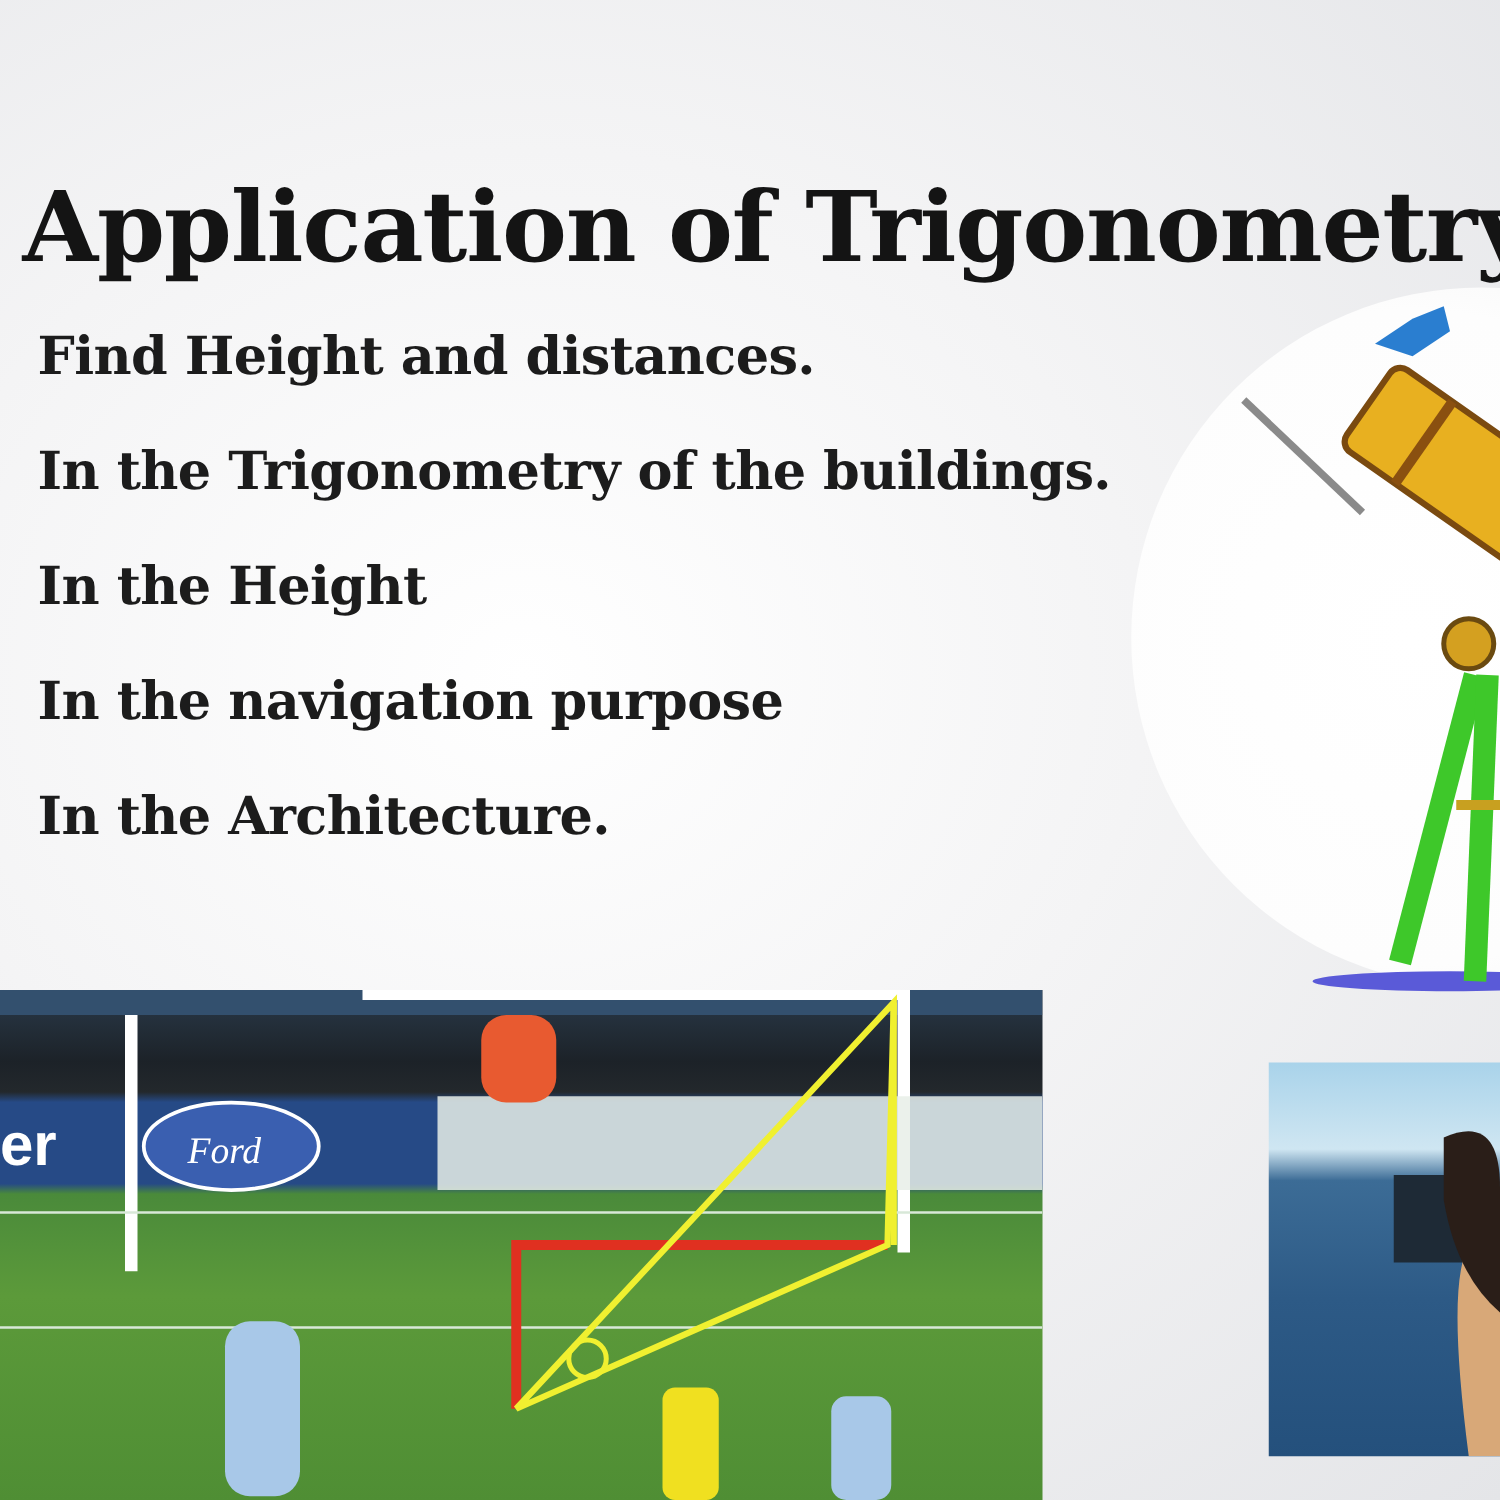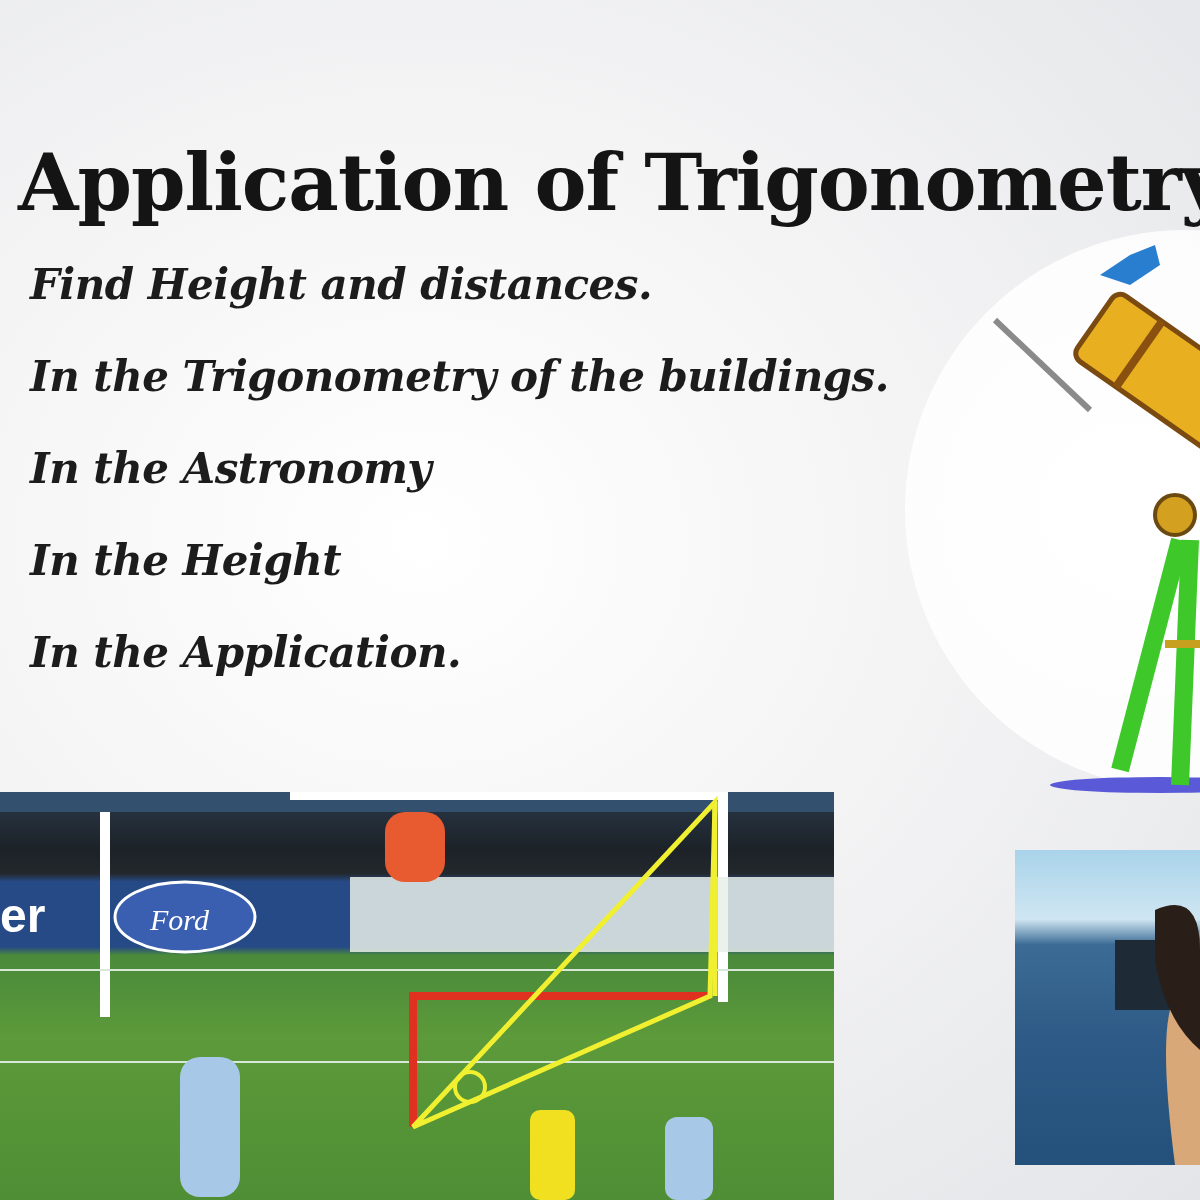--- a/index.html
+++ b/index.html
@@ -2,41 +2,41 @@
 <html><head>
 <meta charset="utf-8">
 <style>
   html,body{margin:0;padding:0;}
   body{width:1200px;height:1200px;overflow:hidden;position:relative;
     background:radial-gradient(ellipse at 35% 45%, #ffffff 0%, #f4f4f5 45%, #e4e5e8 100%);
     font-family:"DejaVu Serif","Liberation Serif",serif;}
   .slide-title{position:absolute;left:18px;top:92px;font-size:78px;color:#141414;
     letter-spacing:-1px;white-space:nowrap;line-height:1;}
   .bullets{position:absolute;left:30px;top:248px;margin:0;padding:0;list-style:none;}
-  .bullets li{font-size:42px;color:#1c1c1c;height:92px;line-height:74px;white-space:nowrap;font-weight:bold;letter-spacing:-0.5px;font-style:italic;}
+  .bullets li{font-size:42px;color:#1c1c1c;height:92px;line-height:74px;white-space:nowrap;font-weight:bold;letter-spacing:-0.5px;}
   .telescope-disc{position:absolute;left:905px;top:230px;width:560px;height:560px;border-radius:50%;
     background:radial-gradient(circle at 40% 50%, #ffffff 0%, #fdfdfd 60%, #eeeeee 100%);}
   .telescope{position:absolute;left:980px;top:240px;width:220px;height:560px;}
   .football{position:absolute;left:0;top:792px;width:834px;height:408px;overflow:hidden;
     background:linear-gradient(#2a3a4a 0%, #1c2228 14%, #23282c 20%, #264a86 22%, #264a86 38%, #4a8a3a 40%, #5c9a3a 60%, #4f8e34 100%);}
   .sextant{position:absolute;left:1015px;top:850px;width:185px;height:315px;overflow:hidden;
     background:linear-gradient(#a9d3ea 0%, #cfe6f2 22%, #3c6c96 30%, #2d5a86 60%, #24507c 100%);}
 </style>
 </head>
 <body>
 
 <div>
   <h1 class="slide-title">Application of Trigonometry</h1>
 
   <ul class="bullets">
     <li>Find Height and distances.</li>
     <li>In the Trigonometry of the buildings.</li>
-    <li>In the Astronomy</li>
     <li>In the Height</li>
-    <li>In the Application.</li>
+    <li>In the navigation purpose</li>
+    <li>In the Architecture.</li>
   </ul>
 
   <div class="telescope-disc"></div>
   <svg class="telescope" viewBox="0 0 220 560">
     <ellipse cx="180" cy="545" rx="110" ry="8" fill="#5a5ad8"></ellipse>
     <line x1="15" y1="80" x2="110" y2="170" stroke="#8a8a8a" stroke-width="6"></line>
     <g transform="rotate(35 150 120)">
       <rect x="100" y="70" width="170" height="80" rx="10" fill="#e8b020" stroke="#7a4a10" stroke-width="5"></rect>
       <rect x="150" y="70" width="8" height="80" fill="#8a5010"></rect>
     </g>

